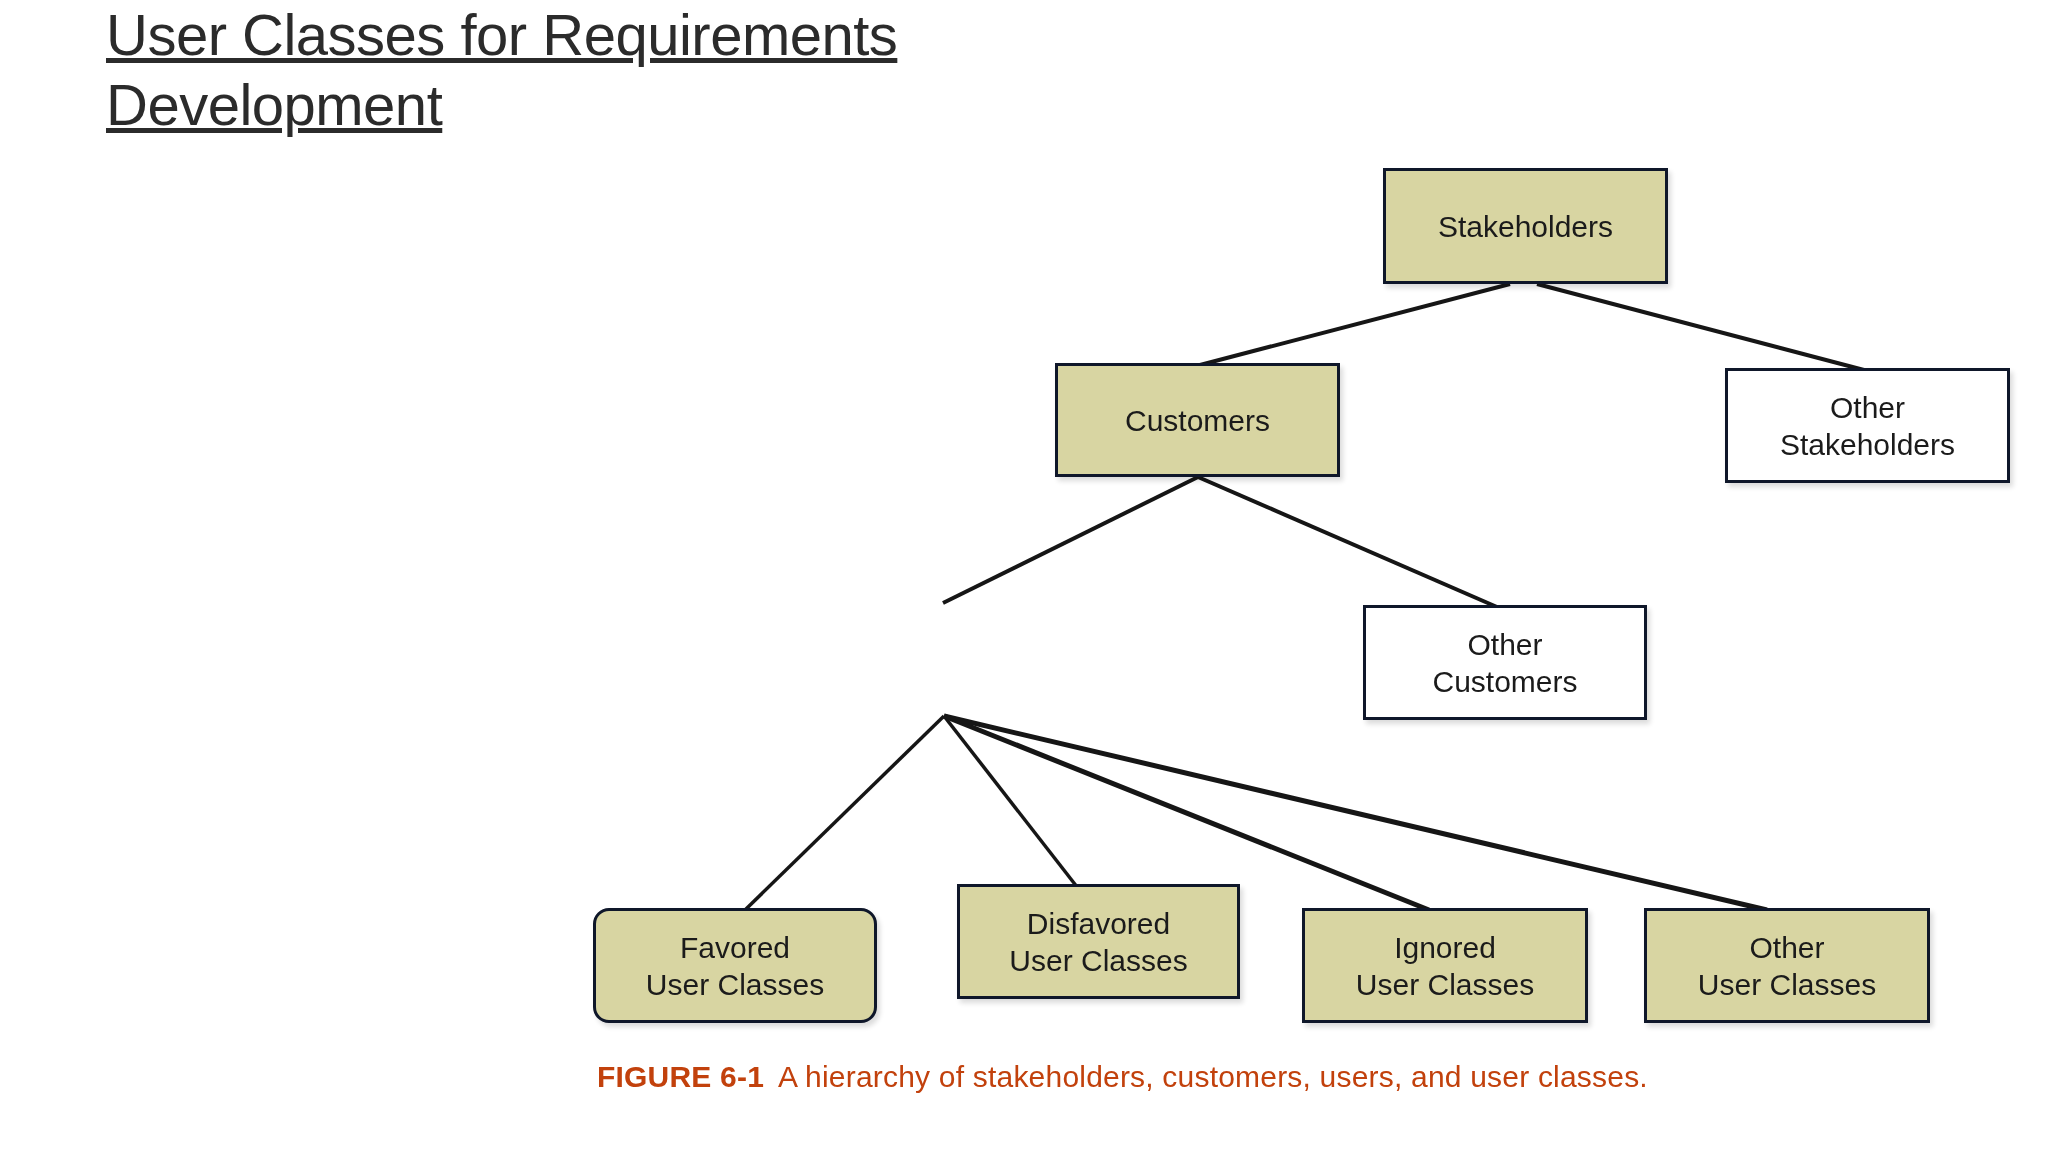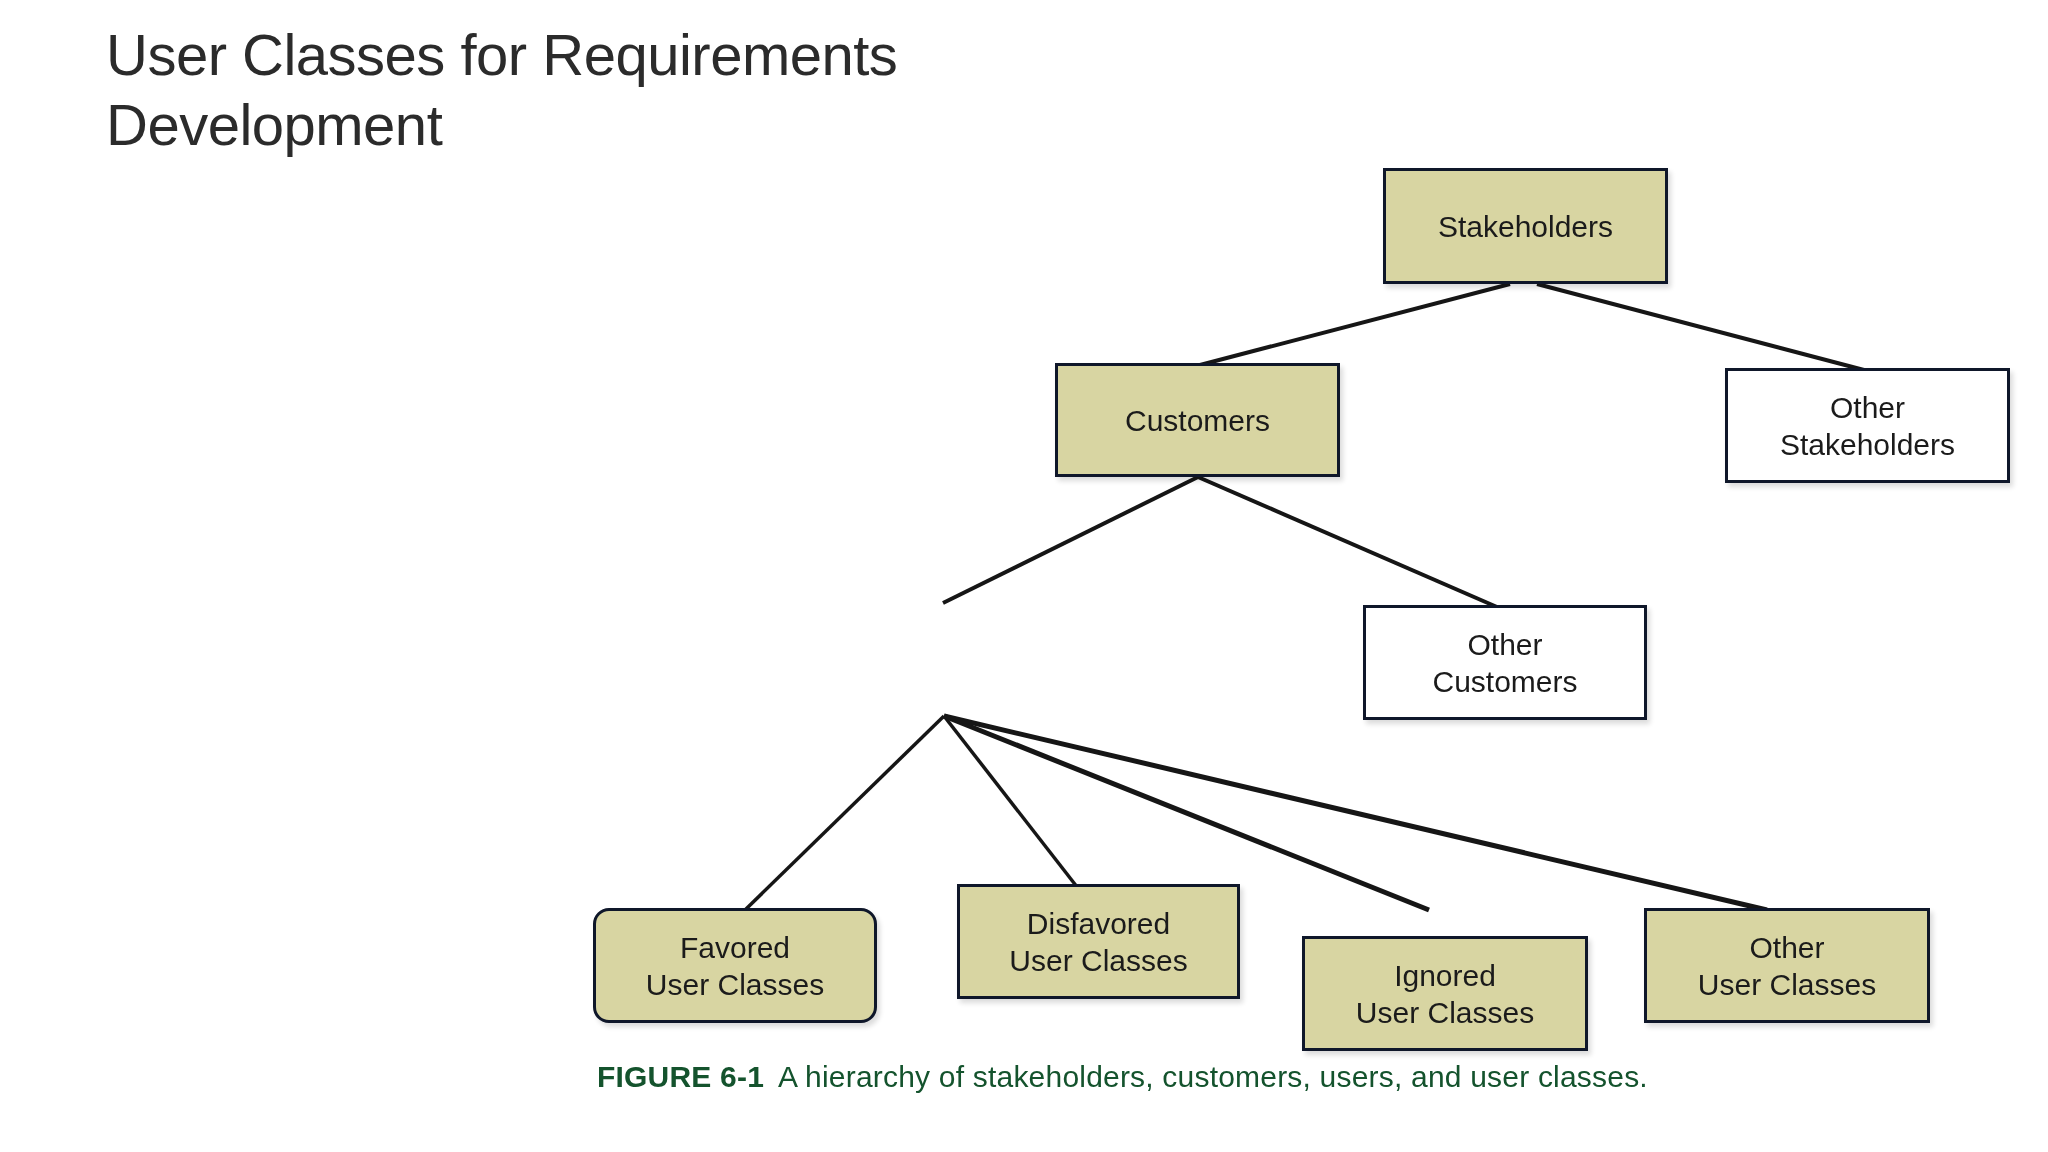--- a/index.html
+++ b/index.html
@@ -5,29 +5,30 @@
   html,body{margin:0;padding:0;background:#ffffff;}
   .slide{
     position:relative;
     width:2048px;height:1152px;
     background:#ffffff;
     overflow:hidden;
     font-family:"Liberation Sans","DejaVu Sans",sans-serif;
   }
   .title{
     position:absolute;
-    left:106px;top:20px;
+    left:106px;top:0;
     margin:0;
     width:1000px;
     font-size:58px;
     font-weight:400;
     line-height:70px;
     letter-spacing:-0.5px;
     color:#2b2b2b;
     white-space:pre-line;
+    text-decoration:underline;
   }
   .edges{
     position:absolute;
     left:0;top:0;
   }
   .node{
     position:absolute;
     display:flex;
     align-items:center;
     justify-content:center;
@@ -42,29 +43,29 @@
     white-space:pre-line;
   }
   .node.white{background:#ffffff;}
   #n-stakeholders{left:1383px;top:168px;width:285px;height:116px;}
   #n-customers{left:1055px;top:363px;width:285px;height:114px;}
   #n-other-stakeholders{left:1725px;top:368px;width:285px;height:115px;}
   #n-direct-indirect{left:790px;top:601px;width:298px;height:115px;}
   #n-other-customers{left:1363px;top:605px;width:284px;height:115px;}
   #n-favored{left:593px;top:908px;width:284px;height:115px;border-radius:16px;}
   #n-disfavored{left:957px;top:884px;width:283px;height:115px;}
-  #n-ignored{left:1302px;top:908px;width:286px;height:115px;margin-top:28px;}
+  #n-ignored{left:1302px;top:908px;width:286px;height:115px;}
   #n-other-user-classes{left:1644px;top:908px;width:286px;height:115px;}
   .caption{
     position:absolute;
     left:597px;top:1058px;
     font-size:30px;
     line-height:38px;
     letter-spacing:0.2px;
-    color:#14532d;
+    color:#c2410c;
   }
   .caption .label{
     font-weight:700;
     margin-right:14px;
   }
 </style>
 </head>
 <body>
 
 <div class="slide">

